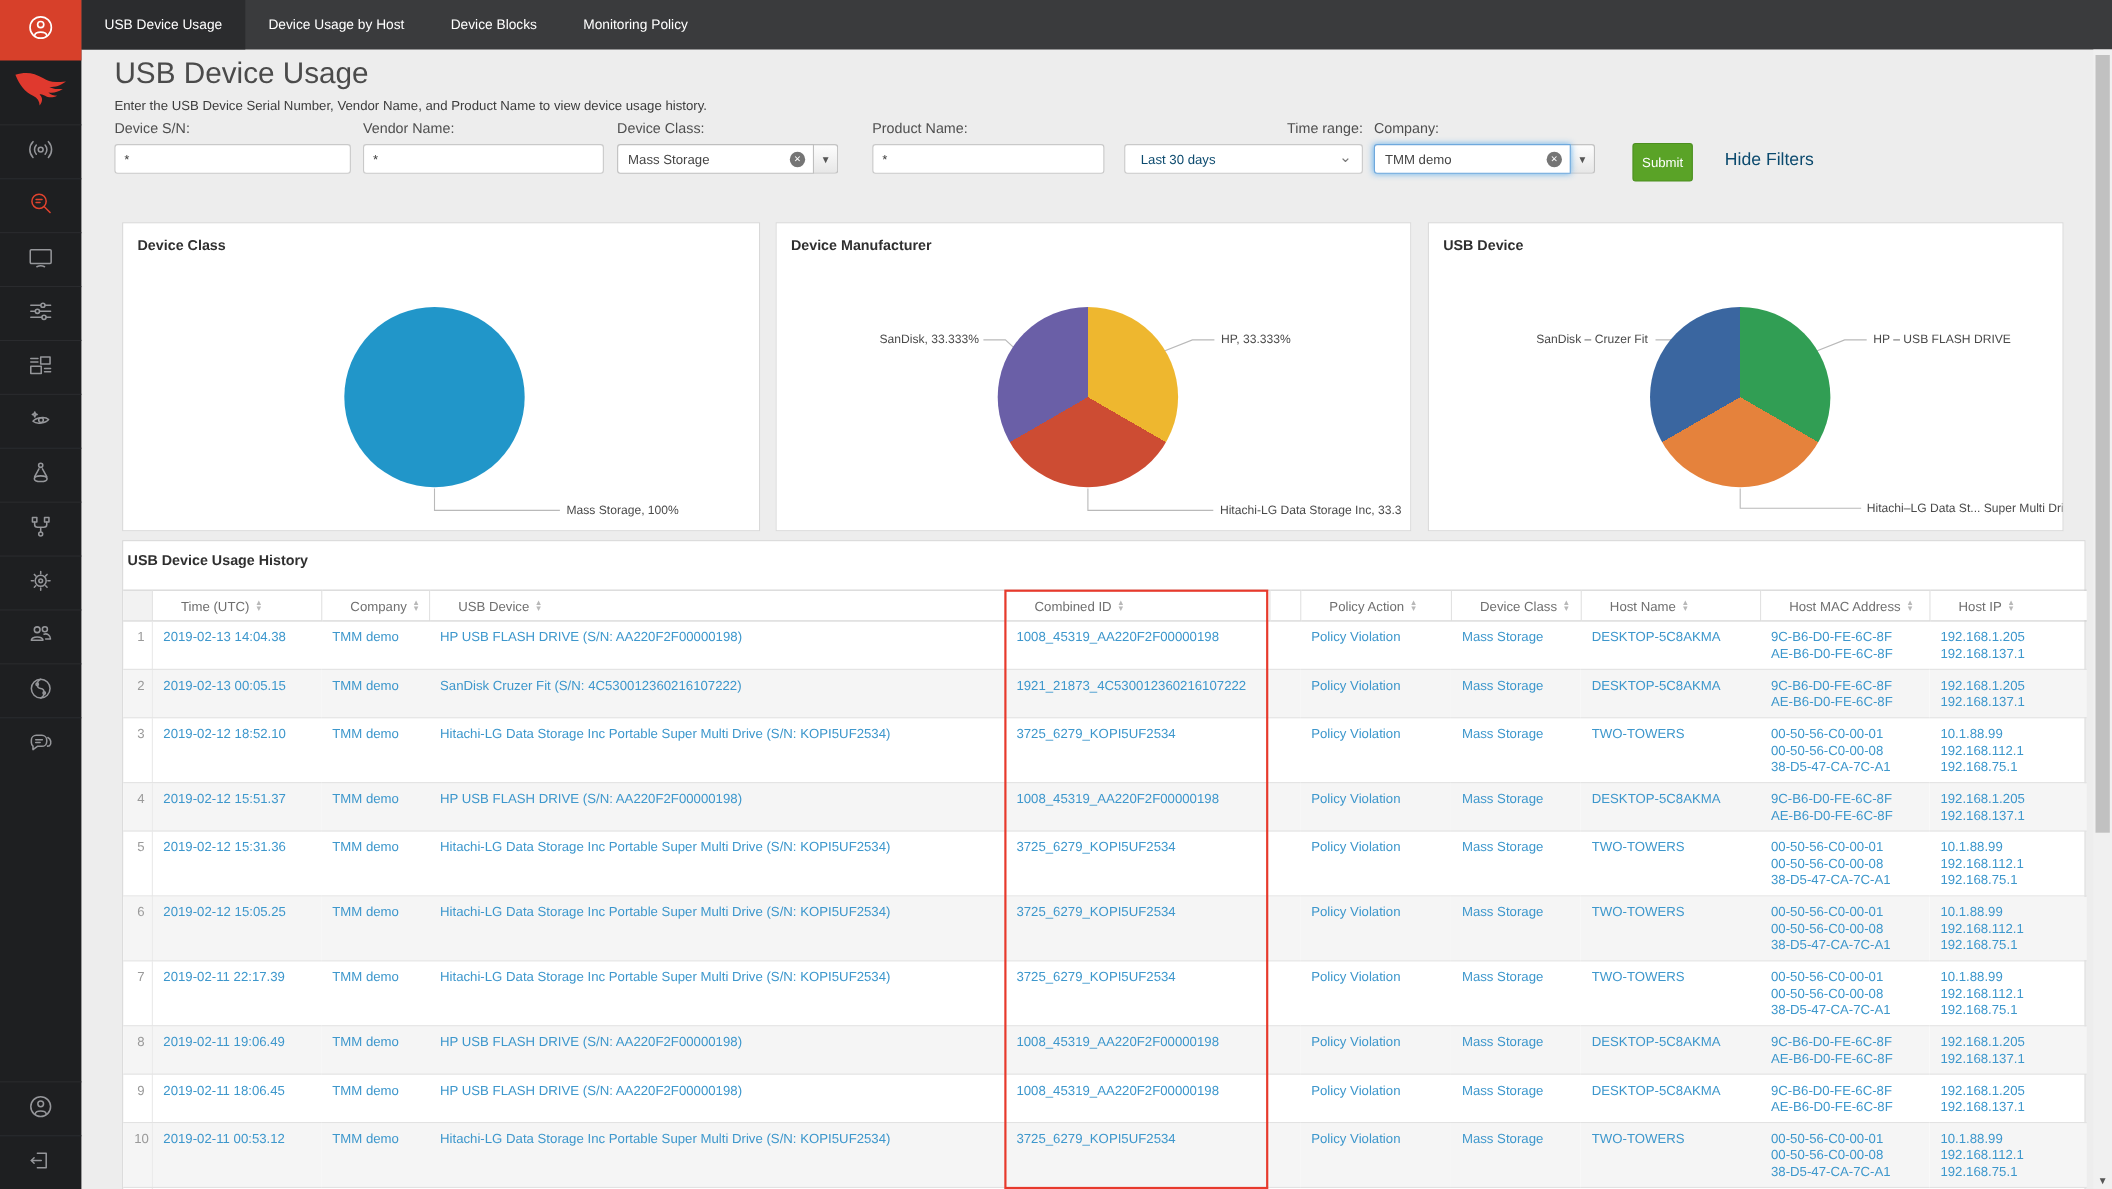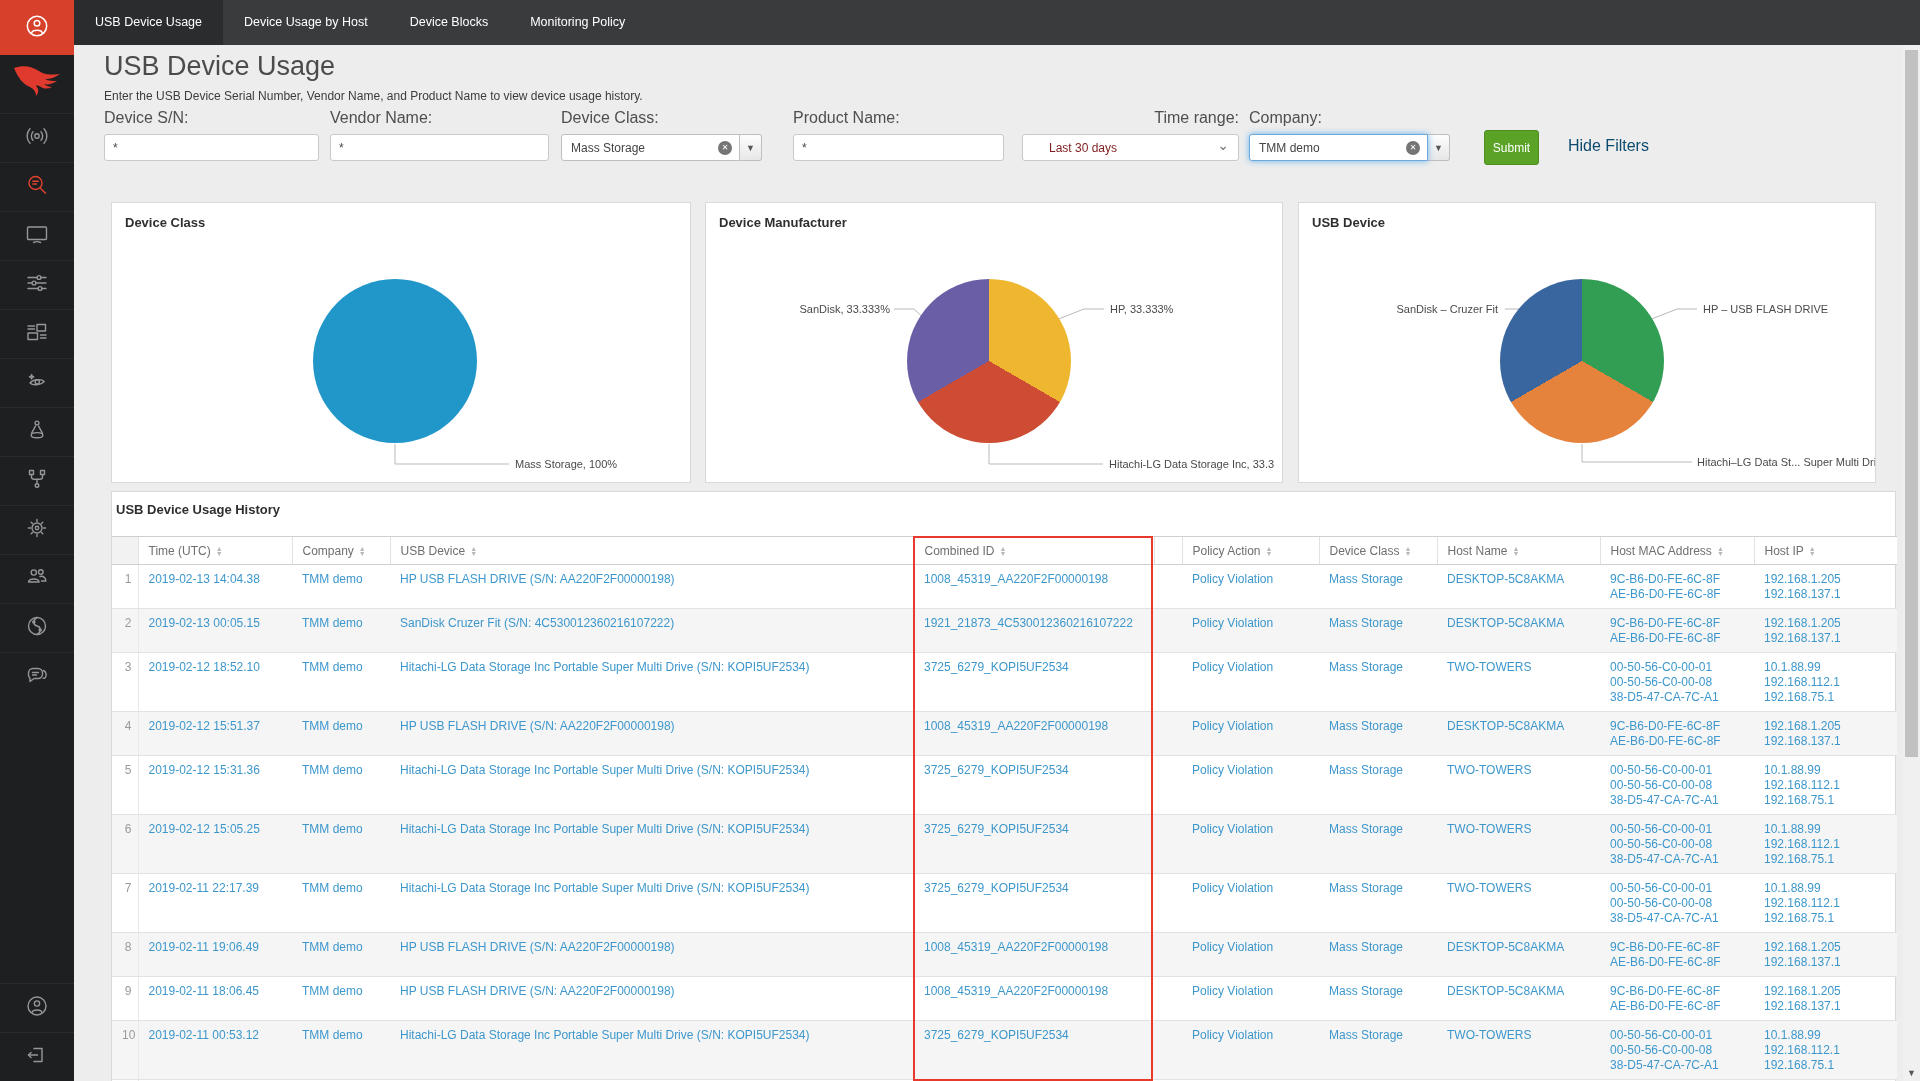--- a/index.html
+++ b/index.html
@@ -20,47 +20,47 @@
   .tab { color:#ffffff; font-size:12.5px; line-height:45px; padding:0 21px; white-space:nowrap; cursor:pointer; }
   .tab.active { background:#2b2c2e; }
 
   
   .content { position:absolute; left:74px; top:45px; width:1846px; height:1036px; }
   .page-title { position:absolute; left:30px; top:6px; font-size:27px; color:#4b4b4b; font-weight:400; }
   .page-subtitle { position:absolute; left:30px; top:44px; font-size:12px; color:#3c3c3c; }
 
   
   .fgroup { position:absolute; top:64px; }
-  .fgroup label { display:block; font-size:16px; color:#4f4f4f; margin-bottom:7px; }
+  .fgroup label { display:block; font-size:13px; color:#4f4f4f; margin-bottom:7px; }
   .fgroup input[type=text] { height:27px; border:1px solid #c9c9c9; border-radius:3px; padding:0 8px; font-size:12px; color:#444; width:100%; background:#fff; }
   .combo-row { display:flex; }
   .combo { position:relative; height:27px; border:1px solid #bfbfbf; border-radius:3px 0 0 3px; background:#fff; }
   .combo .val { position:absolute; left:9px; top:6px; font-size:12px; color:#444; }
   .clear-btn { position:absolute; right:7px; top:6px; width:14px; height:14px; border-radius:50%; background:#757575; color:#fff; font-size:8px; line-height:14px; text-align:center; cursor:pointer; }
   .arrow-btn { width:22px; height:27px; border:1px solid #bfbfbf; border-left:none; border-radius:0 3px 3px 0; background:linear-gradient(#fdfdfd,#e7e7e7); color:#555; font-size:9px; text-align:center; line-height:27px; cursor:pointer; }
   .combo.focused { border-color:#6fa8dc; box-shadow:0 0 6px rgba(82,168,236,.85); }
   .sel { position:relative; height:27px; border:1px solid #c9c9c9; border-radius:3px; background:#fff; cursor:pointer; }
-  .sel .val { position:absolute; left:26px; top:6px; font-size:12px; color:#7f1d1d; }
+  .sel .val { position:absolute; left:14px; top:6px; font-size:12px; color:#0c4a6e; }
   .sel .chev { position:absolute; right:9px; top:2px; font-size:14px; color:#777; }
   .submit-btn { position:absolute; left:1410px; top:85px; width:55px; height:35px; background:#5aa327; border:1px solid #4c8f20; border-radius:3px; color:#fff; font-size:12px; cursor:pointer; }
   .hide-filters { position:absolute; left:1494px; top:92px; font-size:16px; color:#0c4a6e; cursor:pointer; }
 
   
   .panel { position:absolute; top:157px; height:281px; background:#fff; border:1px solid #d9d9d9; overflow:hidden; }
   .panel-title { position:absolute; left:13px; top:12px; font-size:13px; font-weight:bold; color:#2f2f2f; }
   .pie { position:absolute; left:201px; top:76px; width:164px; height:164px; border-radius:50%; }
   .pie-label { position:absolute; font-size:11px; color:#4a4a4a; white-space:nowrap; }
   .leader { position:absolute; left:0; top:0; width:100%; height:100%; pointer-events:none; }
   .leader polyline { fill:none; stroke:#b9b9b9; stroke-width:1; }
 
   
   .table-panel { position:absolute; left:37px; top:446px; width:1785px; height:600px; background:#fff; border:1px solid #d9d9d9; }
   .table-title { position:absolute; left:4px; top:10px; font-size:13px; font-weight:bold; color:#2f2f2f; }
   table.usage { position:absolute; left:0; top:44px; width:1785px; border-collapse:collapse; table-layout:fixed; }
-  table.usage th { height:28px; font-size:12px; font-weight:normal; color:#6f6f6f; text-align:left; padding:0 10px; background:#fff; border-top:1px solid #cfcfcf; border-bottom:1px solid #cfcfcf; border-left:1px solid #e2e2e2; white-space:nowrap; overflow:hidden; }
+  table.usage th { height:28px; font-size:12px; font-weight:normal; color:#6f6f6f; text-align:left; padding:0 26px; background:#fff; border-top:1px solid #cfcfcf; border-bottom:1px solid #cfcfcf; border-left:1px solid #e2e2e2; white-space:nowrap; overflow:hidden; }
   table.usage th:first-child { border-left:none; background:#f2f2f2; }
   table.usage td { font-size:12px; padding:7px 10px 6px; vertical-align:top; border-bottom:1px solid #e2e2e2; overflow:hidden; }
   table.usage td.link { color:#3d97cc; cursor:pointer; }
   table.usage td.num { color:#9a9a9a; text-align:right; padding-right:6px; border-right:1px solid #e9e9e9; }
   table.usage tr.alt { background:#f5f5f5; }
   .vline { line-height:15px; white-space:nowrap; }
   .sort { display:inline-flex; flex-direction:column; margin-left:5px; color:#b8b8b8; font-size:7px; line-height:5px; vertical-align:middle; cursor:pointer; }
   .sort::before { content:"▲"; } .sort::after { content:"▼"; }
 
   .redbox { position:absolute; left:839px; top:491px; width:240px; height:545px; border:2px solid #e73a2c; z-index:8; pointer-events:none; }

